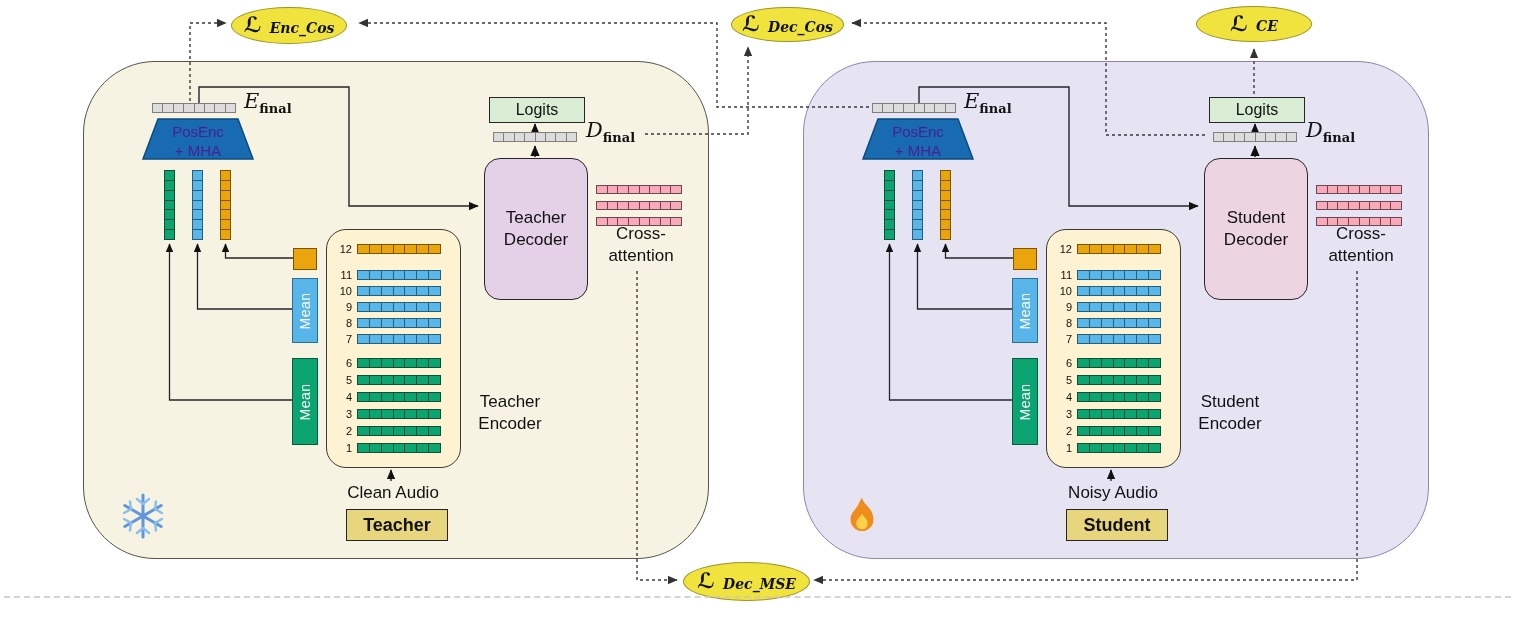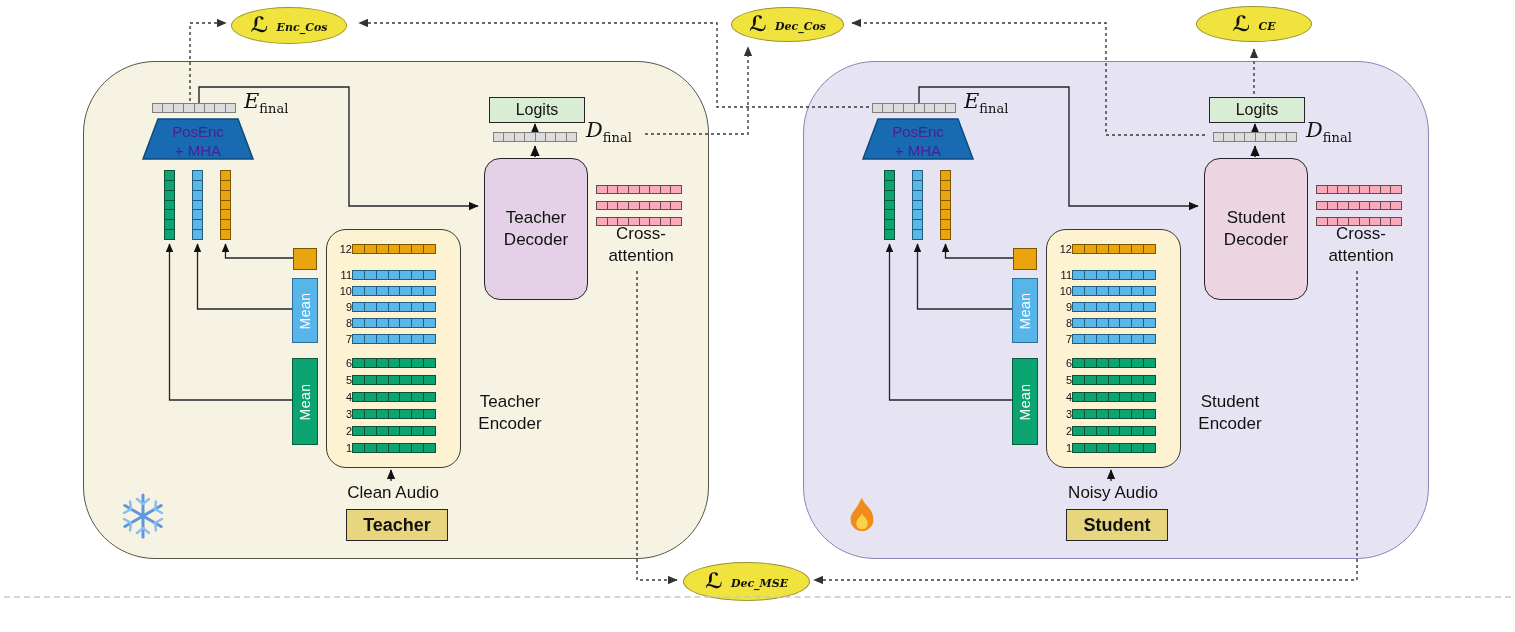--- a/index.html
+++ b/index.html
@@ -22,33 +22,33 @@
   .vcells .cell:first-child { margin-top:0; }
   .c-green  { --cf:#0ca470; --cb:#0d5038; }
   .c-blue   { --cf:#5ab5e8; --cb:#20607e; }
   .c-orange { --cf:#e9a40e; --cb:#7c5500; }
   .c-gray   { --cf:#dcdcdc; --cb:#7f7f7f; }
   .c-pink   { --cf:#f9a9ba; --cb:#69494f; }
 
   
   .efinal-row { left:68px; top:41px; width:84px; height:10px; }
   .mathlab { font-family:"DejaVu Serif", serif; font-style:italic; font-size:21px; white-space:nowrap; }
-  .mathlab sub { font-style:normal; font-size:13px; }
+  .mathlab sub { font-style:normal; font-size:13px;font-weight:bold; }
   .efinal-label { left:160px; top:27px; }
   .trap-text { left:58px; top:60px; width:112px; text-align:center; color:#4c1d95; font-size:15px; line-height:19px; }
   .col { top:108px; width:11px; height:70px; }
   .col.g { left:80px; } .col.b { left:108px; } .col.o { left:136px; }
   .orange-box { left:209px; top:186px; width:22px; height:20px; background:#e9a40e; border:1.4px solid #7c5500; }
   .mean { width:24px; background:#0ca470; border:1.4px solid #0a5c41; display:flex; align-items:center; justify-content:center; }
   .mean span { transform:rotate(-90deg); color:#fff; font-size:14px; letter-spacing:.5px; }
   .mean.blue { left:208px; top:216px; height:63px; background:#58b5e9; border-color:#2b6f96; }
   .mean.green { left:208px; top:296px; height:85px; }
   .encoder-box { left:242px; top:167px; width:133px; height:237px; background:#fdf3d2; border:1.6px solid #3c3a30; border-radius:20px; }
   .layer-row { left:242px; width:117px; height:10px; display:flex; align-items:center; }
-  .layer-row .lnum { width:26px; text-align:right; font-size:11px; line-height:10px; }
+  .layer-row .lnum { width:26px; text-align:right; font-size:11px; padding-right:5px; line-height:10px; }
   .layer-row .hcells { width:84px; height:10px; }
   .decoder { left:400px; top:96px; width:102px; height:140px; border:1.6px solid #26242a; border-radius:16px;
              display:flex; align-items:center; justify-content:center; text-align:center; font-size:17px; line-height:22px; }
   .teacher .decoder { background:#e4d1e7; }
   .student .decoder { background:#ecd5e1; }
   .logits { left:405px; top:35px; width:94px; height:24px; background:#d9ecd4; border:1.6px solid #26242a;
             display:flex; align-items:center; justify-content:center; font-size:16px; }
   .dfinal-row { left:409px; top:70px; width:84px; height:10px; }
   .dfinal-label { left:502px; top:56px; }
   .cross-row { left:512px; width:86px; height:9px; }
@@ -57,21 +57,21 @@
   .audio-label { left:239px; top:421px; width:140px; text-align:center; font-size:17px; font-weight:normal; }
   .role-box { left:262px; top:447px; width:100px; height:30px; background:#e7d67e; border:1.7px solid #26242a;
               display:flex; align-items:center; justify-content:center; font-size:18px; font-weight:bold; }
   .badge { left:34px; top:429px; width:50px; height:50px; }
 
   
   .loss { position:absolute; background:#f0e33d; border:1.4px solid #9a942e; border-radius:50%;
           display:flex; align-items:center; justify-content:center;
           font-family:"DejaVu Serif", serif; font-style:italic; font-weight:bold; }
   .loss .sym { font-size:21px; line-height:21px; font-family:"DejaVu Sans","DejaVu Serif",serif; }
-  .loss sub { font-size:11px; margin-left:8px; transform:translateY(2px); }
+  .loss sub { font-size:14px; margin-left:8px; transform:translateY(2px); }
   .loss.enc-cos { left:231px;  top:7px;   width:114px; height:35px; }
   .loss.dec-cos { left:731px;  top:7px;   width:111px; height:33px; }
   .loss.ce      { left:1196px; top:6px;   width:114px; height:34px; }
   .loss.dec-mse { left:683px;  top:562px; width:125px; height:37px; }
 
   svg.wires { position:absolute; left:0; top:0; overflow:visible; pointer-events:none; }
   .faint-line { position:absolute; left:4px; right:4px; top:596px; border-top:2px dashed #c9c7bd; opacity:.75; }
 </style>
 </head>
 <body>

